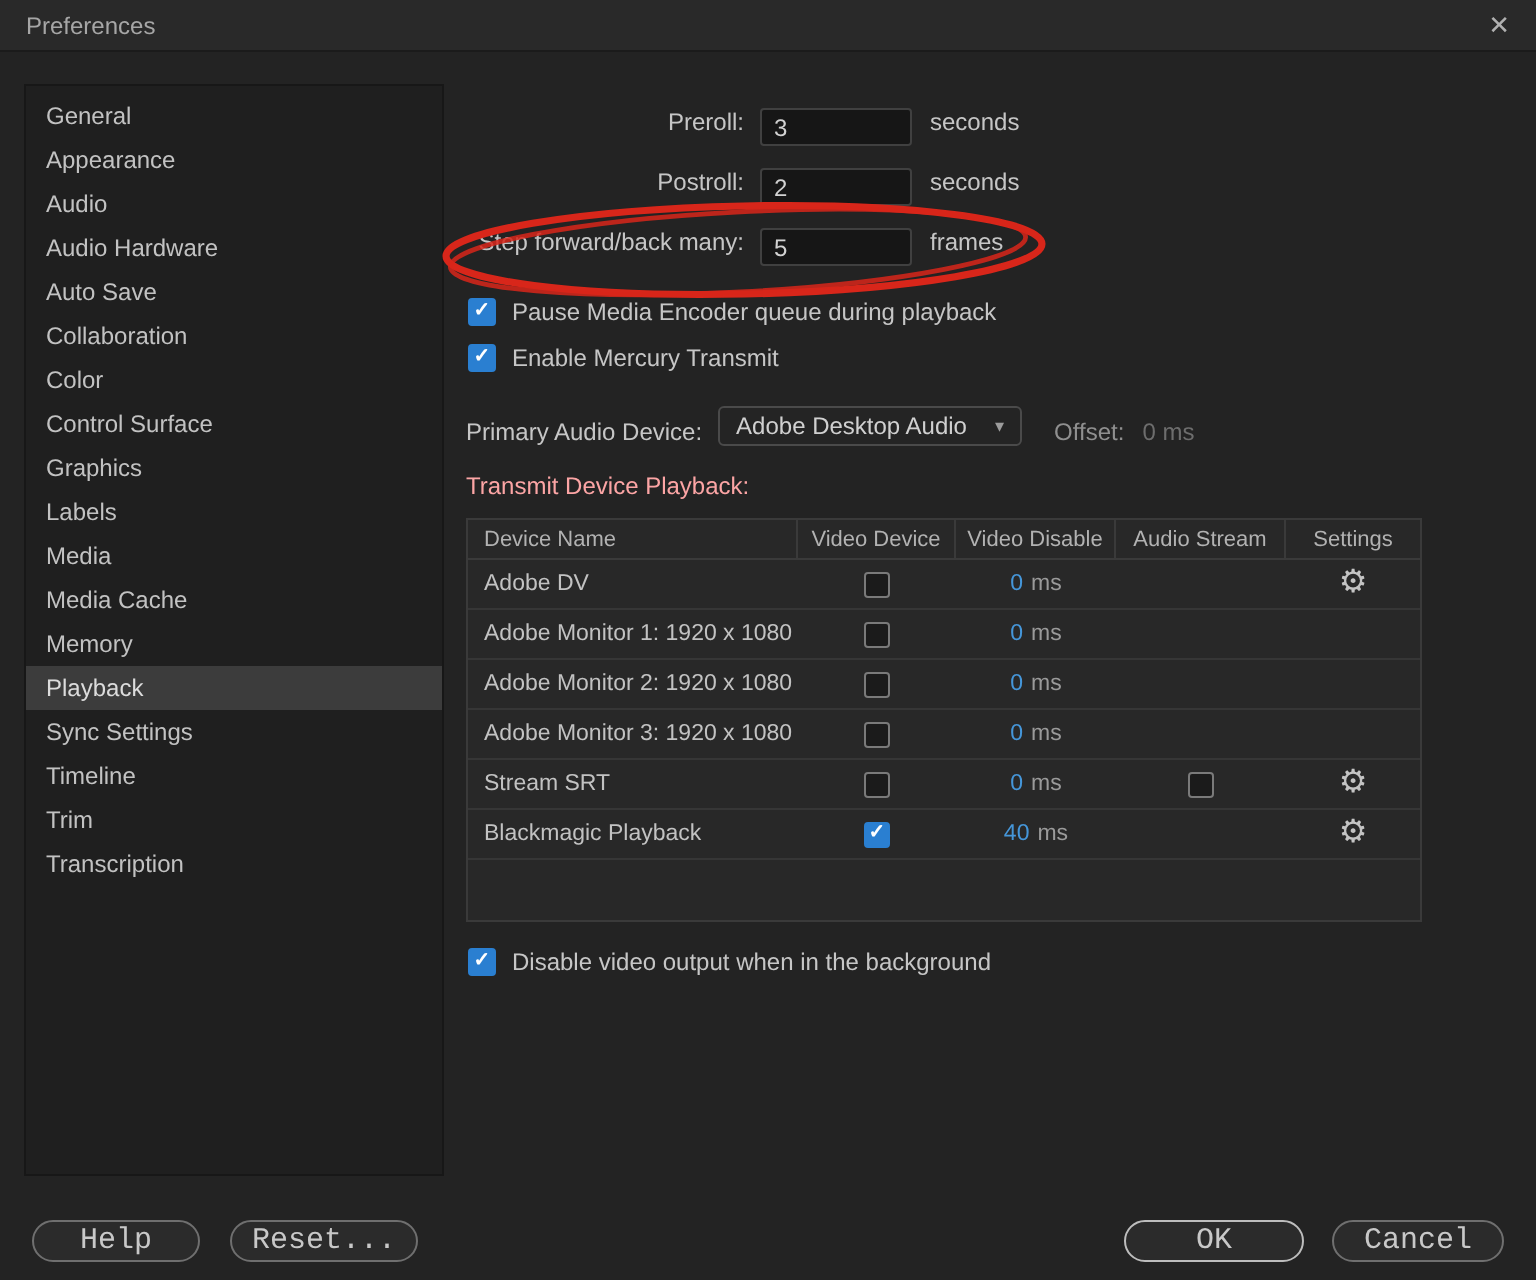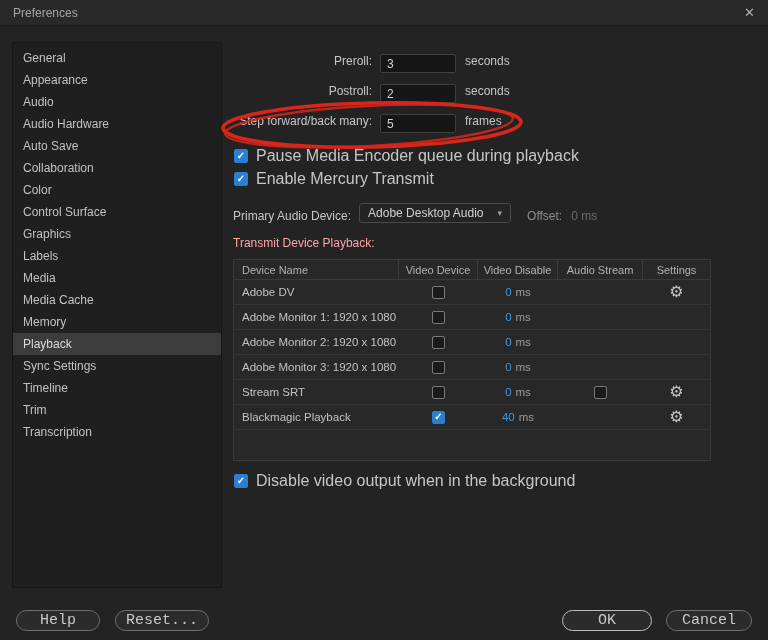--- a/index.html
+++ b/index.html
@@ -28,21 +28,21 @@
   .text-input{width:76px;height:19px;margin-left:8px;background:#161616;border:1px solid #404040;
     border-radius:2px;color:#d2d2d2;font-size:12px;padding:0 6px;font-family:inherit;outline:none}
   .unit{margin-left:9px;font-size:12px;color:#c6c6c6}
   .check-row{display:flex;align-items:center;height:23px;margin-left:4px}
   .checkbox{width:14px;height:14px;border-radius:2px;background:#1b1b1b;border:1px solid #7a7a7a;
     display:flex;align-items:center;justify-content:center;flex:0 0 auto;cursor:pointer}
   .checkbox .mark{display:none;color:#fff;font-size:10px;font-weight:bold;line-height:1}
   .checkbox.checked{background:var(--checkbox-blue,#2a7fd1);border-color:var(--checkbox-blue,#2a7fd1)}
   .checkbox.checked .mark{display:block}
   .checkbox.small{width:13px;height:13px}
-  .check-label{margin-left:8px;font-size:16px;color:#c6c6c6}
+  .check-label{margin-left:8px;font-size:12px;color:#c6c6c6}
   .audio-row{display:flex;align-items:flex-end;height:22px;margin-top:11px;margin-left:3px}
   .audio-label{font-size:12px;color:#c6c6c6}
   .dropdown{margin-left:8px;width:152px;height:20px;border:1px solid #4a4a4a;border-radius:3px;
     background:#242424;display:flex;align-items:center;padding:0 8px;font-size:12px;color:#d0d0d0;cursor:pointer}
   .dropdown .chev{margin-left:auto;font-size:9px;color:#9c9c9c}
   .offset-label{margin-left:16px;font-size:12px;color:#8f8f8f}
   .offset-value{margin-left:9px;font-size:12px;color:#6d6d6d}
   .section-title{margin-top:13px;margin-left:3px;font-size:12px;color:#fca5a5}
   
   .table{margin-top:9px;margin-left:3px;width:478px;height:202px;background:#282828;border:1px solid #3a3a3a}

